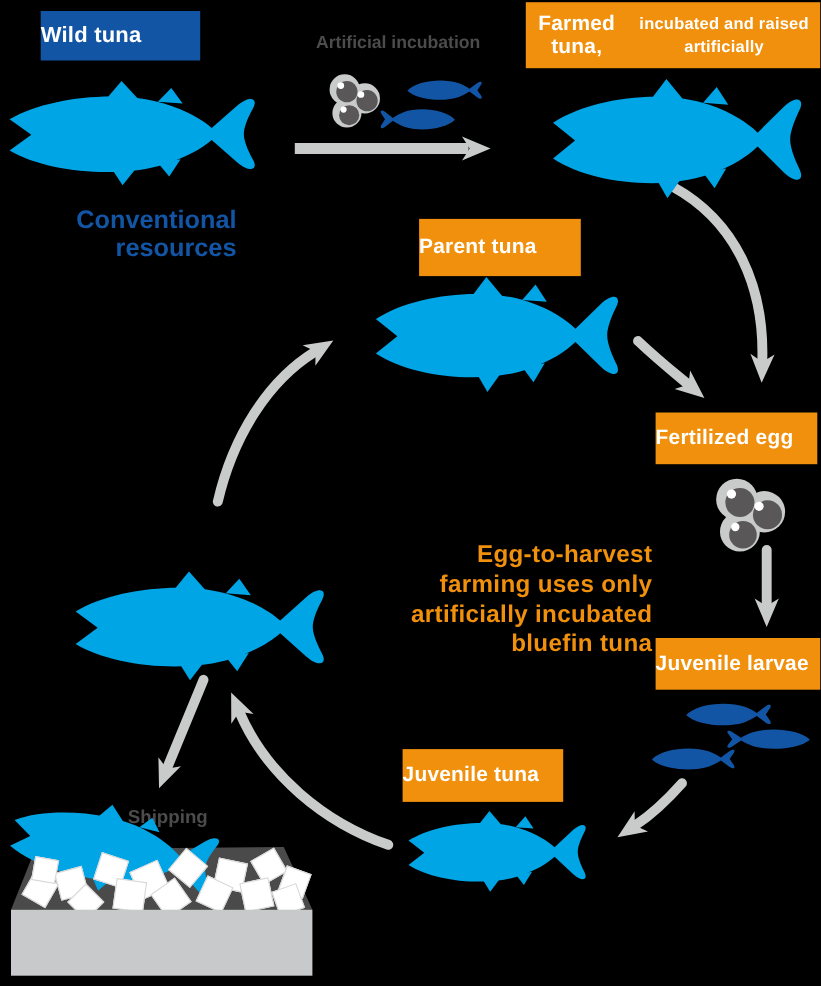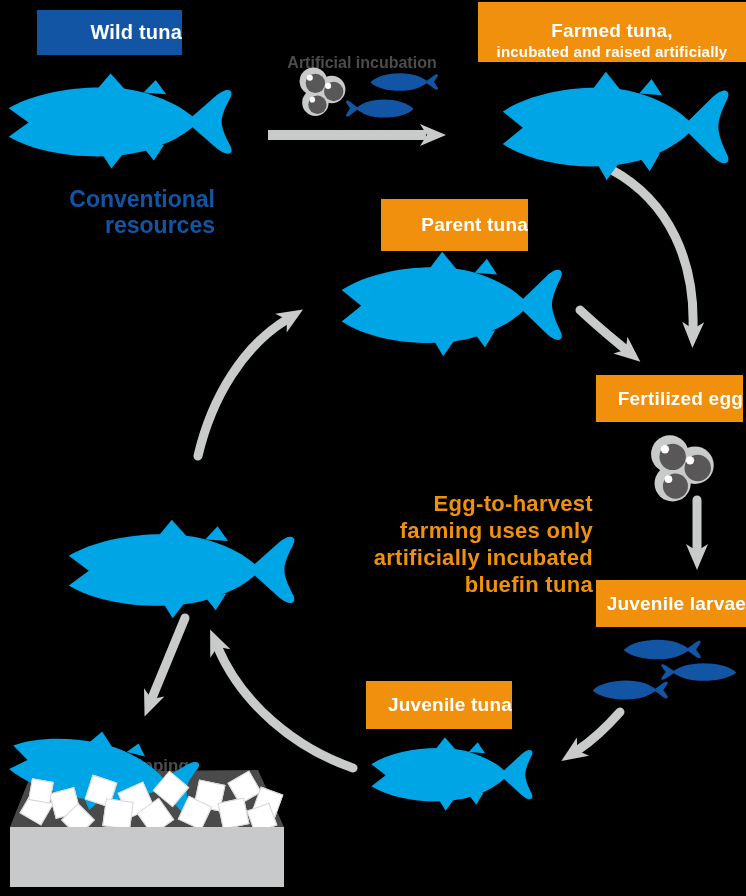--- a/index.html
+++ b/index.html
@@ -10,31 +10,31 @@
     --gray:#4C4C4C;
     --arrow:#C9CACA;
     --eggin:#595757;
   }
   html,body{margin:0;padding:0;background:var(--bg);}
   #stage{
     position:relative;width:746px;height:896px;background:var(--bg);
     overflow:hidden;font-family:"Liberation Sans",sans-serif;font-weight:bold;
   }
   .label-box{
-    position:absolute;display:flex;align-items:center;justify-content:flex-end;
+    position:absolute;display:flex;align-items:center;justify-content:flex-start;
     color:#fff;font-size:19px;letter-spacing:.2px;text-align:center;
   }
   .box-orange{background:var(--orange);}
   .box-blue{background:var(--dblue);}
   .note{position:absolute;text-align:right;}
   .note div{white-space:nowrap;}
   .note-blue{color:var(--dblue);font-size:23px;line-height:26px;}
   .note-gray{color:var(--gray);font-size:22px;line-height:23px;letter-spacing:.3px;}
   .note-orange{color:var(--orange);font-size:22px;line-height:27px;letter-spacing:.3px;}
-  .small-gray{position:absolute;color:var(--gray);text-align:center;margin-top:23px;}
+  .small-gray{position:absolute;color:var(--gray);text-align:center;}
   .fish{color:var(--lblue);}
   .fish-dark{color:var(--dblue);}
   svg.shape{position:absolute;overflow:visible;}
   .cube{
     position:absolute;background:#ffffff;border:1px solid #d7d7d7;box-sizing:border-box;
   }
   .front-face{position:absolute;background:#C8C9CA;}
 </style>
 </head>
 <body>
@@ -120,21 +120,21 @@
   <svg class="shape" style="left:293px;top:63px" width="57" height="57" viewBox="0 0 112 112">
       <use href="#sym-eggs"></use>
     </svg>
   <svg class="shape fish-dark" style="left:368px;top:70px" width="72" height="24" viewBox="0 0 120 58" preserveAspectRatio="none">
     <use href="#sym-smallfish"></use>
   </svg>
   <svg class="shape fish-dark" style="left:344px;top:96px;transform:scaleX(-1)" width="72" height="25" viewBox="0 0 120 58" preserveAspectRatio="none">
     <use href="#sym-smallfish"></use>
   </svg>
 
-  <div class="label-box box-orange" style="left:478px;top:2px;width:268px;height:60px;flex-direction:column;line-height:21px">
+  <div class="label-box box-orange" style="left:478px;top:2px;width:268px;height:60px;flex-direction:row;line-height:21px">
     <span style="font-size:19px">Farmed tuna,</span>
     <span style="font-size:15px">incubated and raised artificially</span>
   </div>
   <svg class="shape fish" style="left:498px;top:70px" width="248" height="112" viewBox="0 0 260 124" preserveAspectRatio="none">
     <use href="#sym-tuna"></use>
   </svg>
 
   <div class="label-box box-orange" style="left:381px;top:199px;width:147px;height:52px">
     <span>Parent tuna</span>
   </div>

